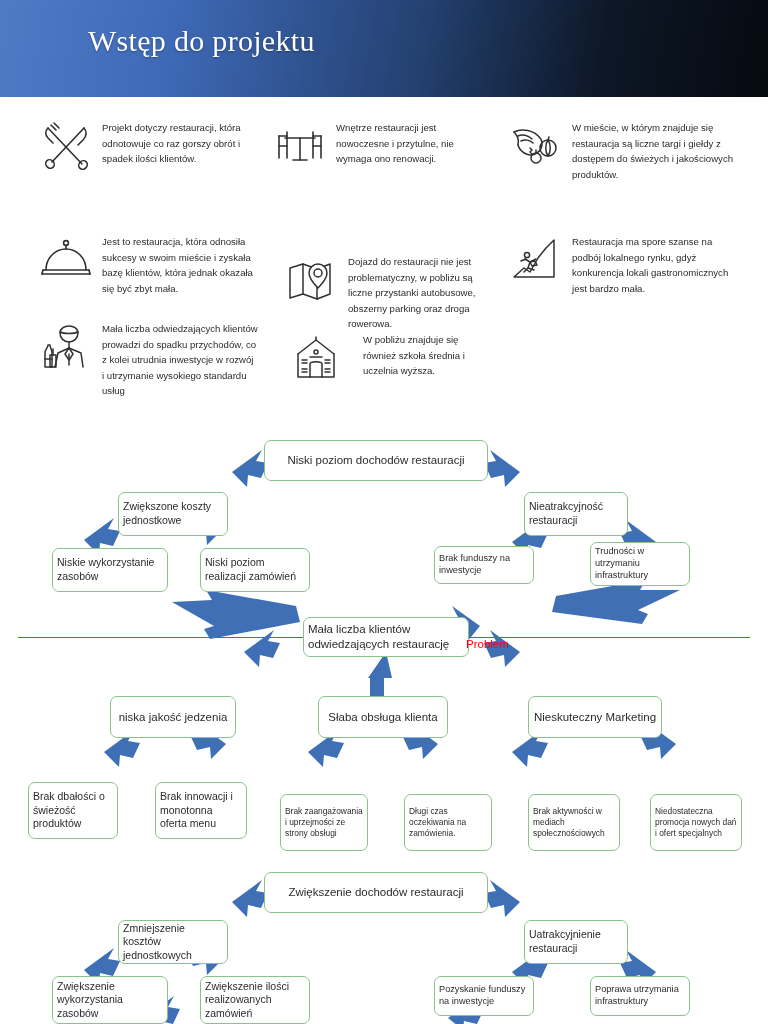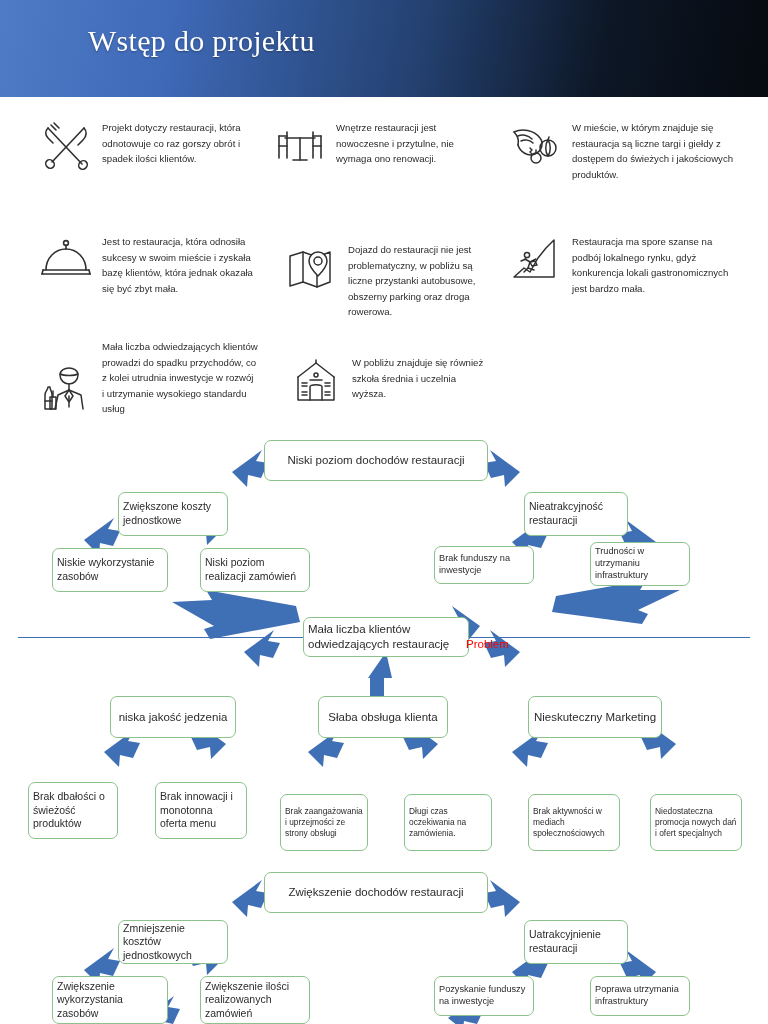--- a/index.html
+++ b/index.html
@@ -121,21 +121,21 @@
       <circle cx="28" cy="11" r="2.4"></circle>
       <path d="M5 38 L51 38"></path>
       <path d="M4 42 L52 42"></path>
       <path d="M5 38 L4 42"></path>
         <path d="M51 38 L52 42"></path>
     </svg>
   </span>
   <span class="txt">Jest to restauracja, która odnosiła sukcesy w swoim mieście i zyskała bazę klientów, która jednak okazała się być zbyt mała.</span>
 </div>
 
-<div class="blurb" style="left:284px;top:240px;width:205px;">
+<div class="blurb" style="left:284px;top:252px;width:205px;">
   <span class="ico">
     <svg width="56" height="56" viewBox="0 0 56 56" fill="none" stroke="#303030" stroke-width="1.5" stroke-linecap="round" stroke-linejoin="round">
       <path d="M6 16 L19 12 L33 17 L46 12 L46 42 L33 47 L19 42 L6 46 Z"></path>
       <path d="M19 12 L19 42"></path>
       <path d="M33 17 L33 47"></path>
       <path d="M34 12 C29 12 25 16 25 21 C25 27 34 36 34 36 C34 36 43 27 43 21 C43 16 39 12 34 12 Z" fill="#ffffff"></path>
       <circle cx="34" cy="21" r="4"></circle>
     </svg>
   </span>
   <span class="txt">Dojazd do restauracji nie jest problematyczny, w pobliżu są liczne przystanki autobusowe, obszerny parking oraz droga rowerowa.</span>
@@ -149,40 +149,40 @@
       <path d="M17 27 L22 30 L20 36 L16 40"></path>
       <path d="M22 30 L28 27"></path>
       <path d="M20 36 L26 38"></path>
       <path d="M13 29 L18 27"></path>
       <path d="M22 30 l5 -1 l2 4 l-5 1 z"></path>
     </svg>
   </span>
   <span class="txt">Restauracja ma spore szanse na podbój lokalnego rynku, gdyż konkurencja lokali gastronomicznych jest bardzo mała.</span>
 </div>
 
-<div class="blurb" style="left:38px;top:337px;width:220px;align-items:flex-end;">
+<div class="blurb" style="left:38px;top:319px;width:220px;">
   <span class="ico">
     <svg width="56" height="56" viewBox="0 0 56 56" fill="none" stroke="#303030" stroke-width="1.5" stroke-linecap="round" stroke-linejoin="round">
       <path d="M22 14 C22 9 27 7 31 7 C35 7 40 9 40 14 C40 19 36 23 31 23 C26 23 22 19 22 14 Z"></path>
       <path d="M22 13 C26 15 36 15 40 13"></path>
       <path d="M31 23 L31 29"></path>
       <path d="M31 29 L20 34 L17 48"></path>
       <path d="M31 29 L43 34 L45 48"></path>
       <path d="M31 29 L27 35 L31 41 L35 35 Z"></path>
       <path d="M31 35 L31 46"></path>
       <path d="M12 36 L18 36 L18 48 L12 48 Z"></path>
       <path d="M15 30 L15 36"></path>
       <path d="M7 34 C7 30 10 29 10 26 L12 26 C12 29 14 30 14 34 L14 48 L7 48 Z"></path>
       <path d="M7 40 L14 40"></path>
     </svg>
   </span>
   <span class="txt">Mała liczba odwiedzających klientów prowadzi do spadku przychodów, co z kolei utrudnia inwestycje w rozwój i utrzymanie wysokiego standardu usług</span>
 </div>
 
-<div class="blurb" style="left:288px;top:353px;width:200px;">
+<div class="blurb" style="left:288px;top:330px;width:200px;gap:11px;">
   <span class="ico">
     <svg width="56" height="56" viewBox="0 0 56 56" fill="none" stroke="#303030" stroke-width="1.5" stroke-linecap="round" stroke-linejoin="round">
       <path d="M28 7 L28 10"></path>
       <path d="M10 24 L28 10 L46 24"></path>
       <path d="M10 24 L10 47 L46 47 L46 24"></path>
       <circle cx="28" cy="22" r="2"></circle>
       <path d="M22 47 L22 34 C22 31 34 31 34 34 L34 47"></path>
       <path d="M22 27 L34 27"></path>
       <path d="M14 30 L19 30"></path>
         <path d="M14 33 L19 33"></path>

